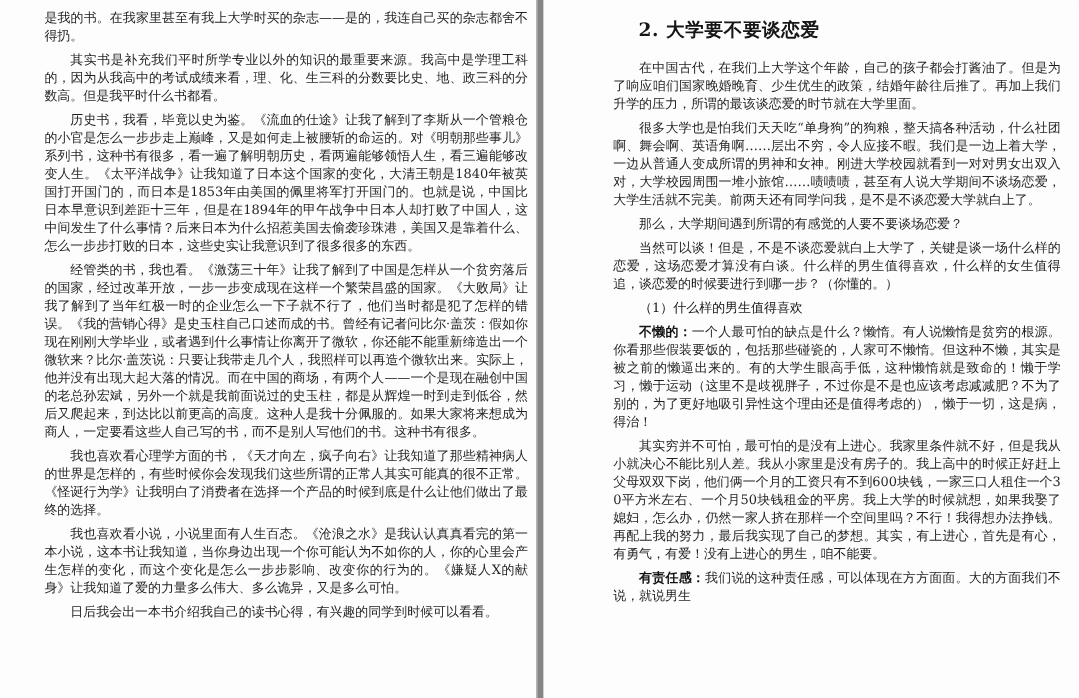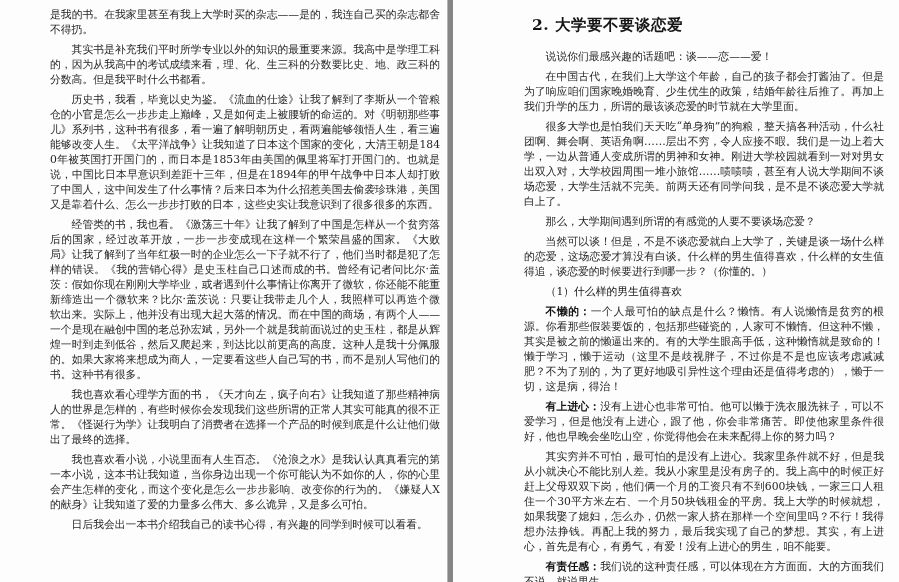--- a/index.html
+++ b/index.html
@@ -46,21 +46,21 @@
   .section-heading {
     margin: 0 0 13px 0;
     font-size: 15.5px;
     line-height: 22px;
     font-weight: bold;
     color: #161616;
     text-indent: 24px;
     letter-spacing: 0.5px;
   }
   .para {
-    margin: 0 0 5px 16px;
+    margin: 0 0 5px 3px;
     font-size: 10.8px;
     line-height: 15px;
     color: #1f1f1f;
     text-align: justify;
     text-indent: 2em;
     word-break: break-all;
   }
   .para.continuation {
     text-indent: 0;
   }
@@ -88,25 +88,23 @@
         <p class="para body">我也喜欢看小说，小说里面有人生百态。《沧浪之水》是我认认真真看完的第一本小说，这本书让我知道，当你身边出现一个你可能认为不如你的人，你的心里会产生怎样的变化，而这个变化是怎么一步步影响、改变你的行为的。《嫌疑人X的献身》让我知道了爱的力量多么伟大、多么诡异，又是多么可怕。</p>
         <p class="para body">日后我会出一本书介绍我自己的读书心得，有兴趣的同学到时候可以看看。</p>
       </div>
   </section>
 
   <div class="page-divider"></div>
 
   <section class="page page-right">
     <h1 class="section-heading">2. 大学要不要谈恋爱</h1>
     <div class="page-body">
-        <p class="para body">说说你们最感兴趣的话题吧：谈——恋——爱！</p>
         <p class="para body">在中国古代，在我们上大学这个年龄，自己的孩子都会打酱油了。但是为了响应咱们国家晚婚晚育、少生优生的政策，结婚年龄往后推了。再加上我们升学的压力，所谓的最该谈恋爱的时节就在大学里面。</p>
         <p class="para body">很多大学也是怕我们天天吃“单身狗”的狗粮，整天搞各种活动，什么社团啊、舞会啊、英语角啊……层出不穷，令人应接不暇。我们是一边上着大学，一边从普通人变成所谓的男神和女神。刚进大学校园就看到一对对男女出双入对，大学校园周围一堆小旅馆……啧啧啧，甚至有人说大学期间不谈场恋爱，大学生活就不完美。前两天还有同学问我，是不是不谈恋爱大学就白上了。</p>
         <p class="para body">那么，大学期间遇到所谓的有感觉的人要不要谈场恋爱？</p>
         <p class="para body">当然可以谈！但是，不是不谈恋爱就白上大学了，关键是谈一场什么样的恋爱，这场恋爱才算没有白谈。什么样的男生值得喜欢，什么样的女生值得追，谈恋爱的时候要进行到哪一步？（你懂的。）</p>
         <p class="para subheading">（1）什么样的男生值得喜欢</p>
         <p class="para body"><span class="lead">不懒的：</span>一个人最可怕的缺点是什么？懒惰。有人说懒惰是贫穷的根源。你看那些假装要饭的，包括那些碰瓷的，人家可不懒惰。但这种不懒，其实是被之前的懒逼出来的。有的大学生眼高手低，这种懒惰就是致命的！懒于学习，懒于运动（这里不是歧视胖子，不过你是不是也应该考虑减减肥？不为了别的，为了更好地吸引异性这个理由还是值得考虑的），懒于一切，这是病，得治！</p>
-        <p class="para body"><span class="lead">有上进心：</span>没有上进心也非常可怕。他可以懒于洗衣服洗袜子，可以不爱学习，但是他没有上进心，跟了他，你会非常痛苦。即使他家里条件很好，他也早晚会坐吃山空，你觉得他会在未来配得上你的努力吗？</p>
         <p class="para body">其实穷并不可怕，最可怕的是没有上进心。我家里条件就不好，但是我从小就决心不能比别人差。我从小家里是没有房子的。我上高中的时候正好赶上父母双双下岗，他们俩一个月的工资只有不到600块钱，一家三口人租住一个30平方米左右、一个月50块钱租金的平房。我上大学的时候就想，如果我娶了媳妇，怎么办，仍然一家人挤在那样一个空间里吗？不行！我得想办法挣钱。再配上我的努力，最后我实现了自己的梦想。其实，有上进心，首先是有心，有勇气，有爱！没有上进心的男生，咱不能要。</p>
         <p class="para body"><span class="lead">有责任感：</span>我们说的这种责任感，可以体现在方方面面。大的方面我们不说，就说男生</p>
       </div>
   </section>
 </div>
 
 </body></html>

